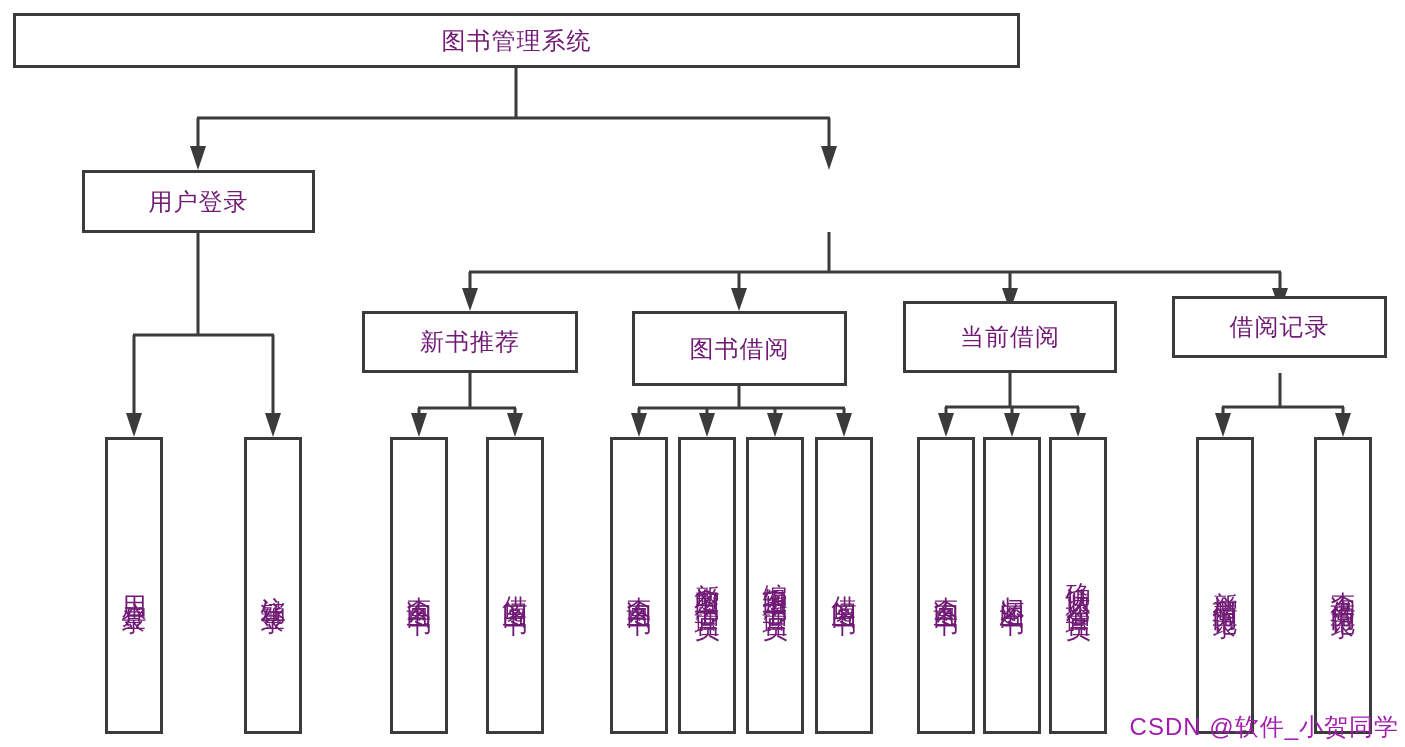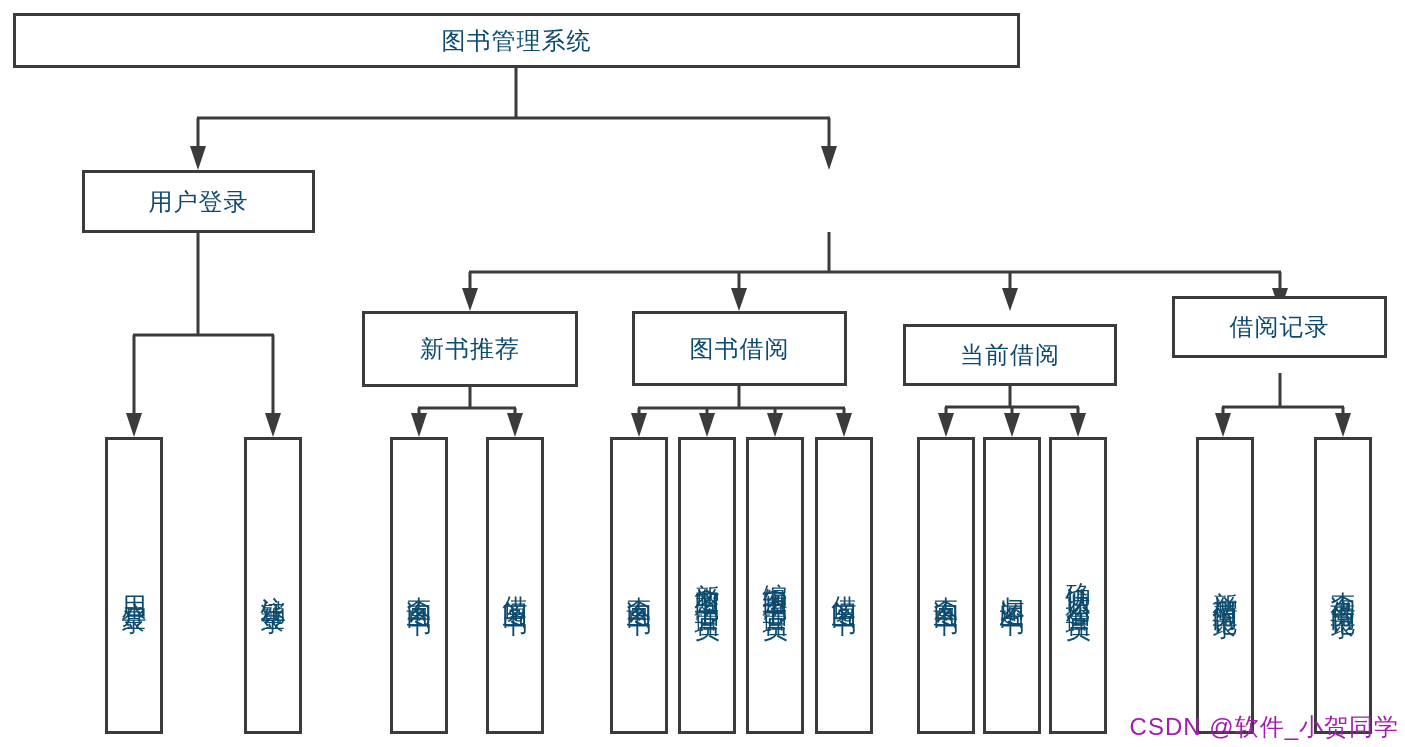--- a/index.html
+++ b/index.html
@@ -22,21 +22,21 @@
     z-index: 0;
   }
   .node {
     position: absolute;
     box-sizing: border-box;
     border: 3px solid #3b3b3b;
     background: #ffffff;
     display: flex;
     align-items: center;
     justify-content: center;
-    color: #0c4a6e;
+    color: #701a75;
     z-index: 1;
   }
   .h-node span {
     font-size: 24px;
     letter-spacing: 1px;
     white-space: nowrap;
   }
   .v-node span {
     writing-mode: vertical-rl;
     text-orientation: mixed;
@@ -101,27 +101,27 @@
   </svg>
 
   <div class="node h-node" style="left:13px; top:13px; width:1007px; height:55px">
     <span>图书管理系统</span>
   </div>
 
   <div class="node h-node" style="left:82px; top:170px; width:233px; height:63px">
     <span>用户登录</span>
   </div>
 
-  <div class="node h-node" style="left:362px; top:311px; width:216px; height:76px">
+  <div class="node h-node" style="left:362px; top:311px; width:216px; height:62px">
     <span>新书推荐</span>
   </div>
   <div class="node h-node" style="left:632px; top:311px; width:215px; height:75px">
     <span>图书借阅</span>
   </div>
-  <div class="node h-node" style="left:903px; top:324px; width:214px; height:62px">
+  <div class="node h-node" style="left:903px; top:301px; width:214px; height:72px">
     <span>当前借阅</span>
   </div>
   <div class="node h-node" style="left:1172px; top:296px; width:215px; height:62px">
     <span>借阅记录</span>
   </div>
 
   <div class="node v-node" style="left:105px; top:437px; width:58px; height:297px">
     <span>用户登录</span>
   </div>
   <div class="node v-node" style="left:244px; top:437px; width:58px; height:297px">

